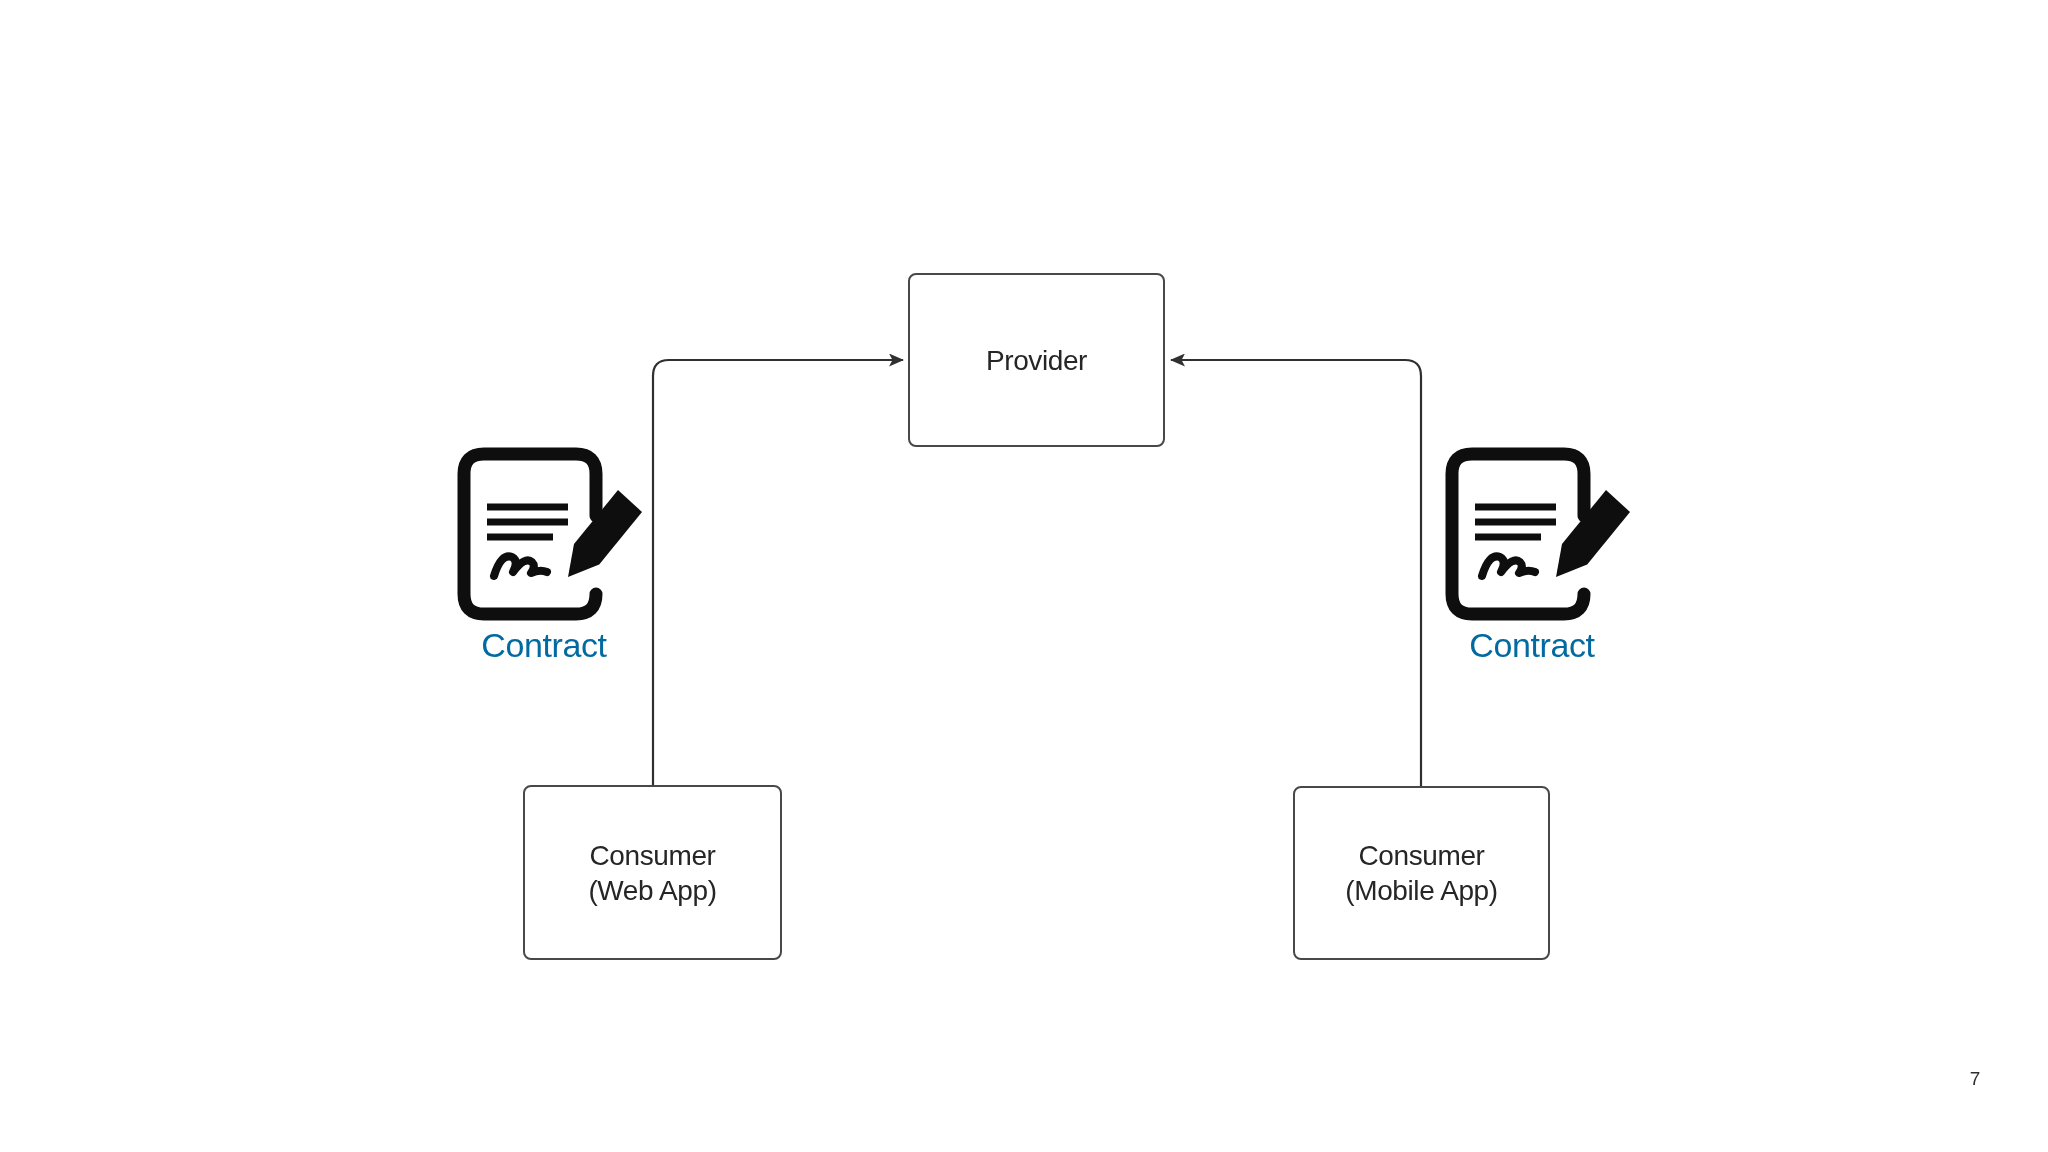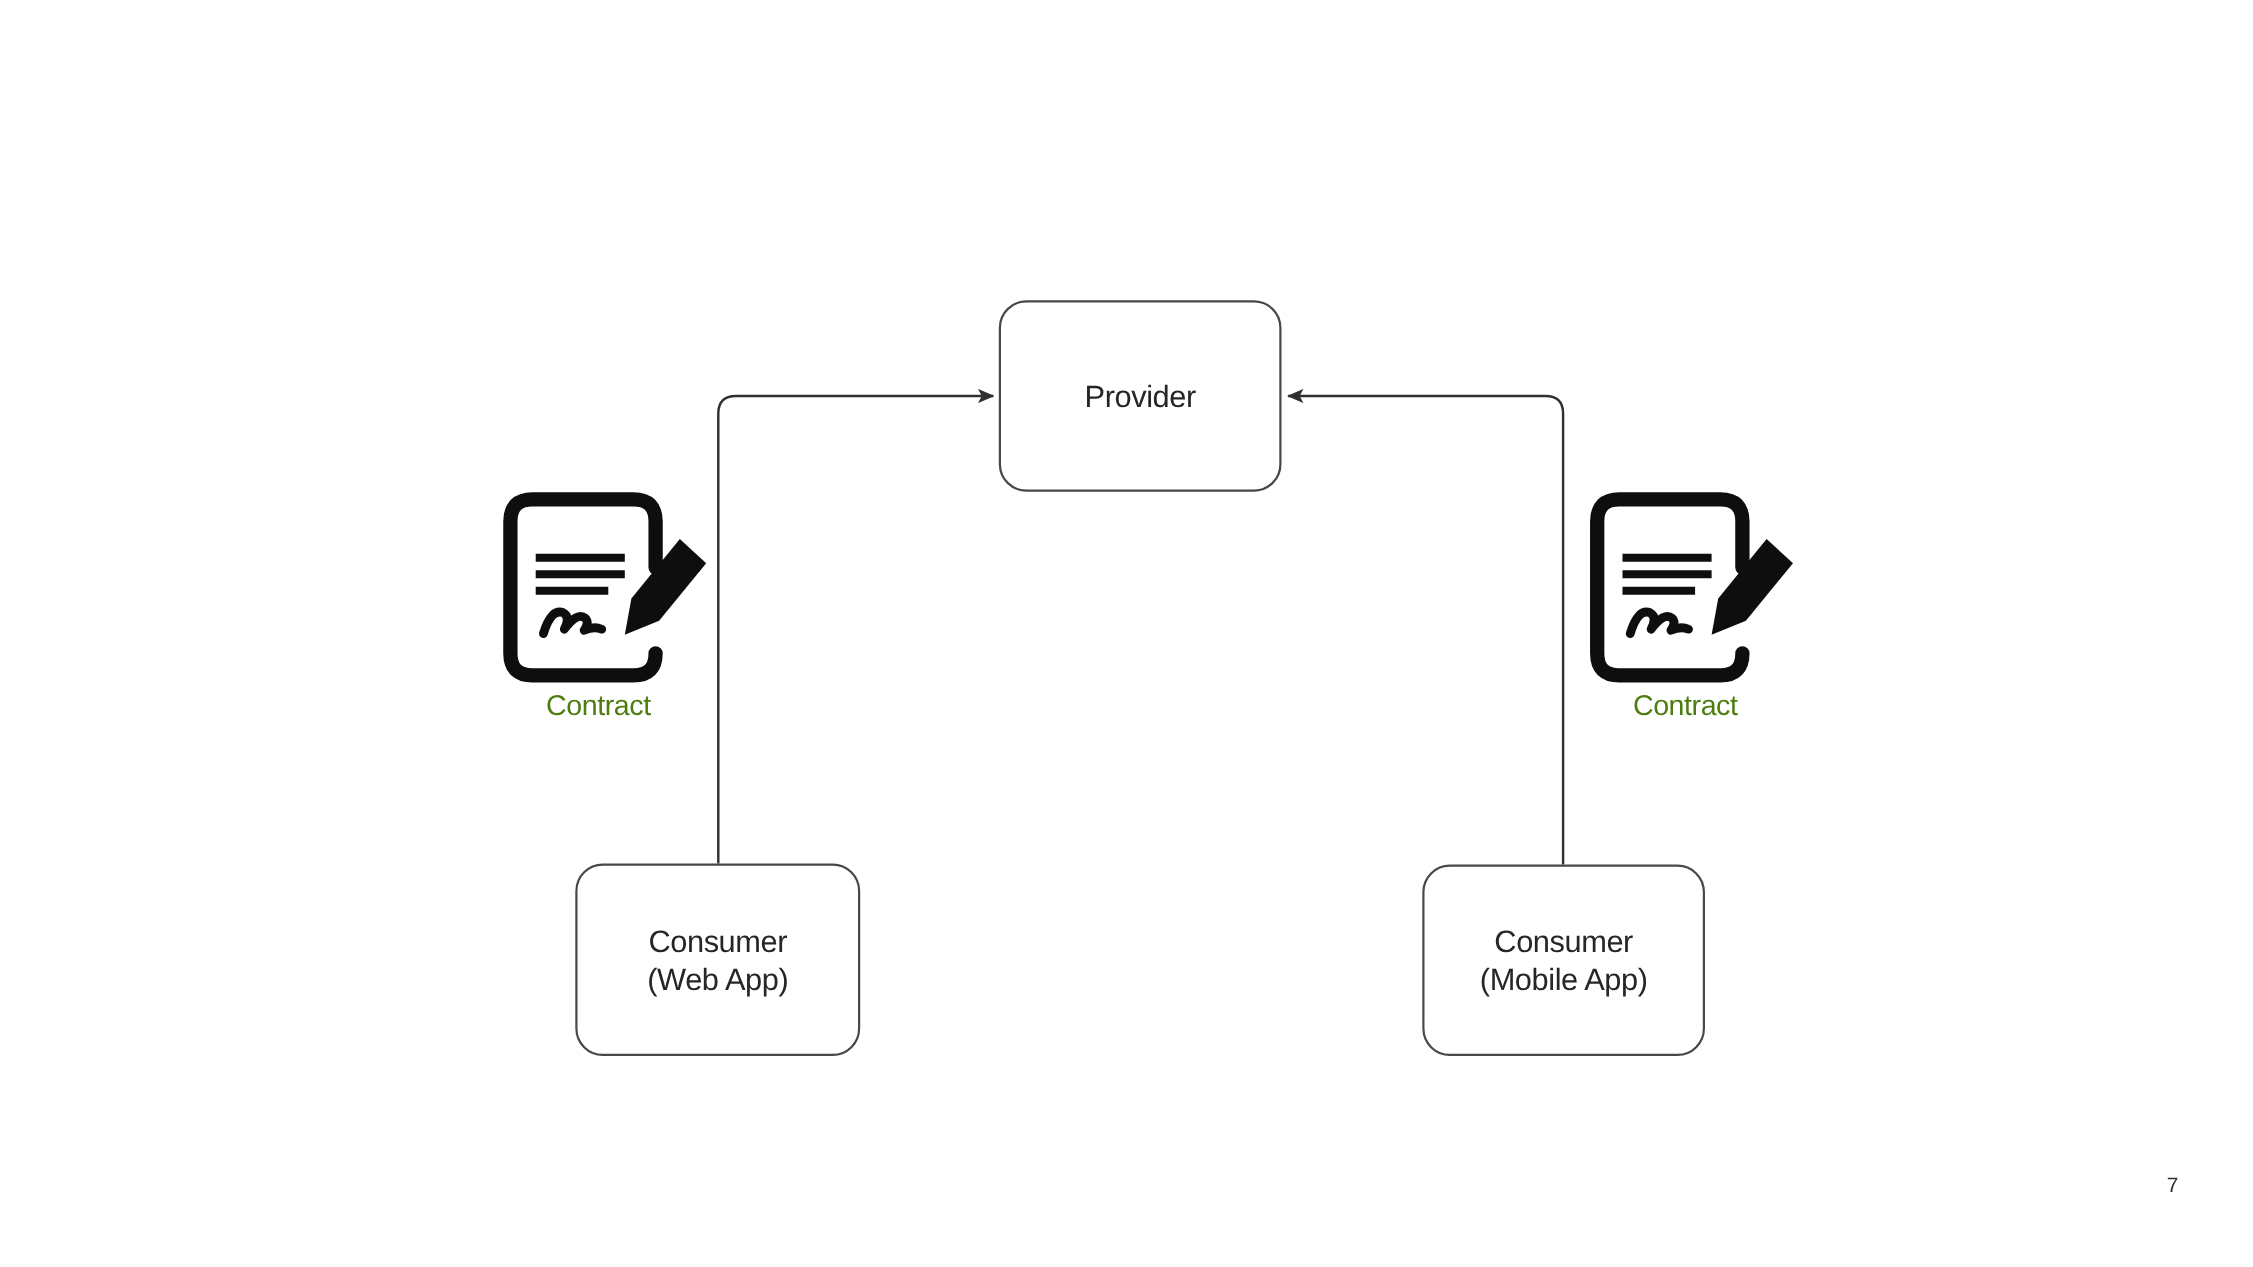--- a/index.html
+++ b/index.html
@@ -10,21 +10,21 @@
     font-family:"Liberation Sans", sans-serif;
     overflow:hidden;
   }
   .connectors { position:absolute; left:0; top:0; width:2048px; height:1152px; }
   .connectors path.wire { fill:none; stroke:#303030; stroke-width:2.2px; }
   .node {
     position:absolute;
     box-sizing:border-box;
     background:#ffffff;
     border:2px solid #484848;
-    border-radius:25px;
+    border-radius:8px;
     display:flex; flex-direction:column;
     align-items:center; justify-content:center;
     color:#262626;
     font-size:28px;
     line-height:35px;
     letter-spacing:-0.4px;
     text-align:center;
   }
   .node-provider { left:908px; top:273px; width:257px; height:174px; }
   .node-consumer-web { left:523px; top:785px; width:259px; height:175px; }
@@ -35,22 +35,22 @@
     text-align:center;
   }
   .contract-left { left:440px; top:444px; }
   .contract-right { left:1428px; top:444px; }
   .contract svg { display:block; width:208px; height:180px; }
   .contract .ink { stroke:#0e0e0e; fill:none; }
   .contract .fill { fill:#0e0e0e; stroke:none; }
   .contract-label {
     display:block;
     margin-top:2px;
-    font-size:26px;
-    color:#4d7c0f;
+    font-size:34px;
+    color:#0369a1;
     letter-spacing:-0.4px;
   }
   .page-number {
     position:absolute;
     left:1960px; top:1068px;
     width:30px;
     text-align:center;
     font-size:19px;
     color:#2e2e2e;
   }

